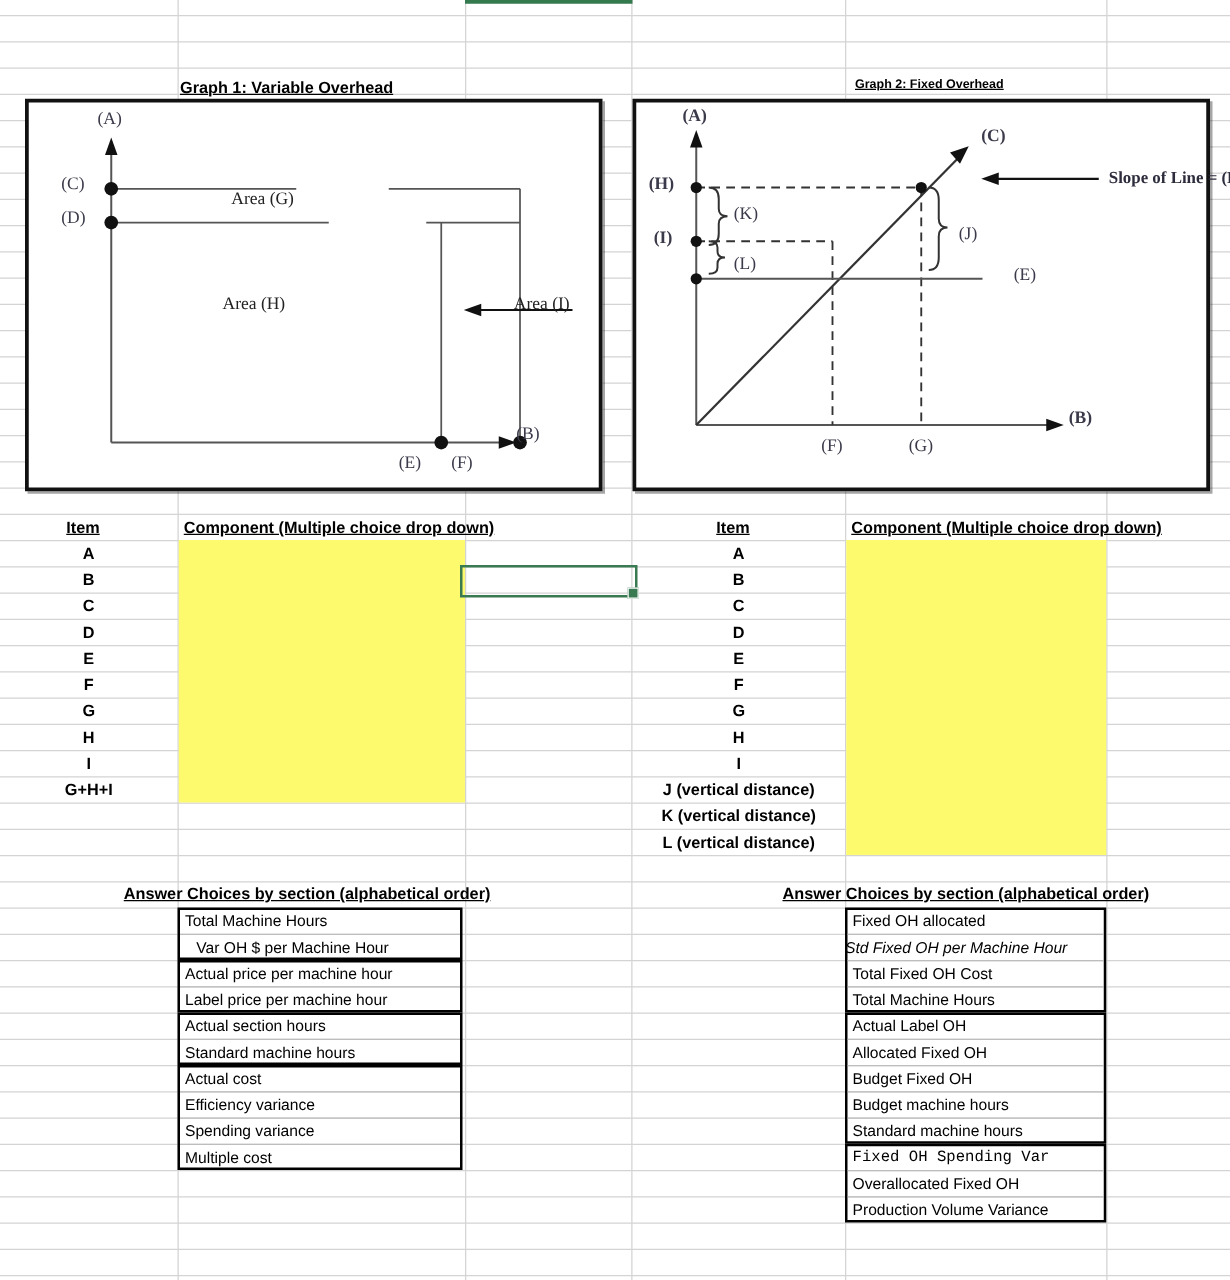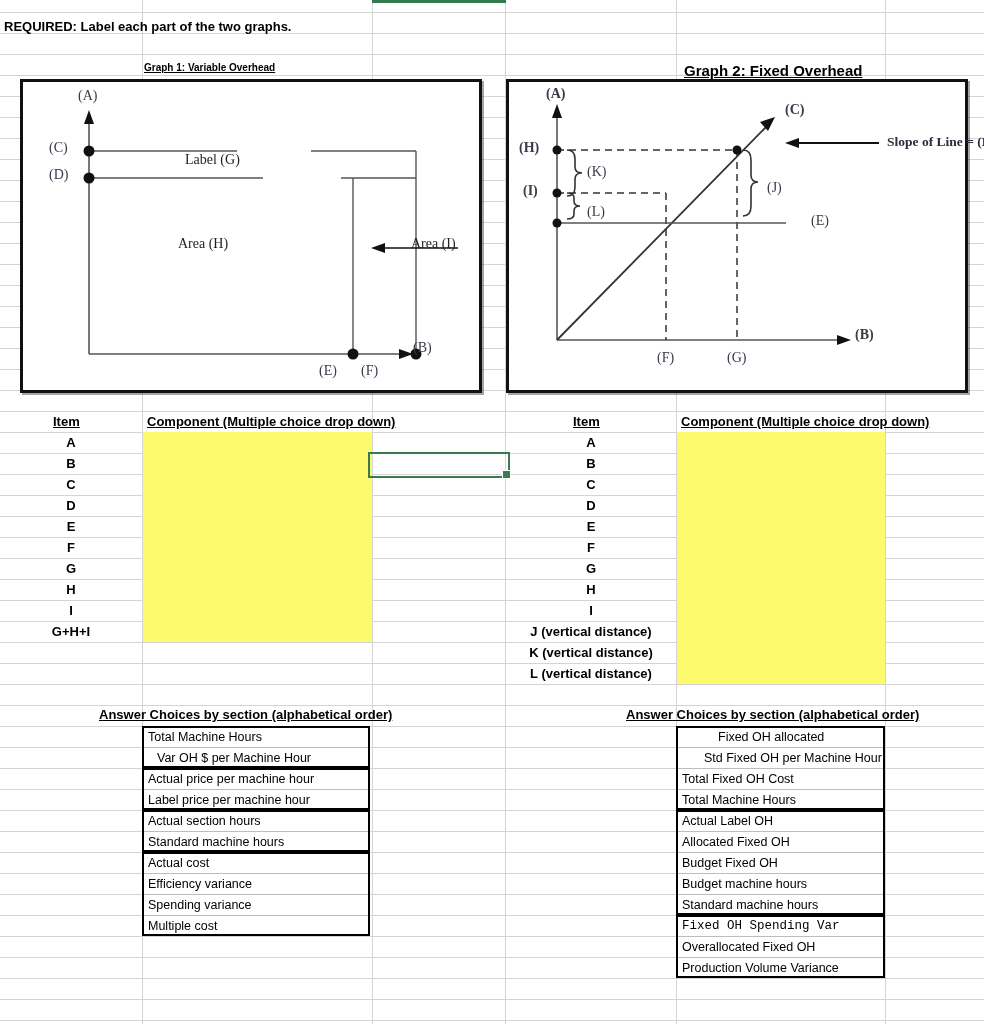--- a/index.html
+++ b/index.html
@@ -96,24 +96,23 @@
       <div class="grid-row" style="top: 1020px;"></div>
       <div class="grid-col" style="left: 142px;"></div>
       <div class="grid-col" style="left: 372px;"></div>
       <div class="grid-col" style="left: 505px;"></div>
       <div class="grid-col" style="left: 676px;"></div>
       <div class="grid-col" style="left: 885px;"></div>
     </div>
 
   <div class="green-colhdr" style="left:372px;top:0;width:134px;"></div>
 
-  <div class="cell-txt bold" style="left:4px;top:19px;font-size:13px;">REQUIRED: Label each part of the two graphs.</div>
-
-  <div class="cell-txt bold ul" style="left:144px;top:62px;font-size:10px;text-align:center;">Graph 1: Variable Overhead</div>
-  <div class="cell-txt bold ul" style="left:684px;top:62px;font-size:15px;">Graph 2: Fixed Overhead</div>
+
+  <div class="cell-txt bold ul" style="left:144px;top:62px;font-size:13px;text-align:center;">Graph 1: Variable Overhead</div>
+  <div class="cell-txt bold ul" style="left:684px;top:62px;font-size:10px;">Graph 2: Fixed Overhead</div>
 
   <div class="graph-box" style="left:20px;top:79px;width:456px;height:308px;">
     <svg class="gsvg" width="450" height="302" viewBox="0 0 450 302">
 
       <line x1="66" y1="38" x2="66" y2="272" stroke="#555" stroke-width="1.6"></line>
       <polygon points="66,28 61,42 71,42" fill="#111"></polygon>
 
       <line x1="66" y1="272" x2="380" y2="272" stroke="#555" stroke-width="1.6"></line>
       <polygon points="390,272 376,267 376,277" fill="#111"></polygon>
 
@@ -134,21 +133,21 @@
       <line x1="435" y1="166" x2="360" y2="166" stroke="#111" stroke-width="1.6"></line>
       <polygon points="348,166 362,161 362,171" fill="#111"></polygon>
     </svg>
 
     <div class="cell-txt" style="left:55px;top:6px;font-family:'Liberation Serif',serif;font-size:14px;color:#3a3a4a;">(A)</div>
     <div class="cell-txt" style="left:390px;top:258px;font-family:'Liberation Serif',serif;font-size:14px;color:#3a3a4a;">(B)</div>
     <div class="cell-txt" style="left:26px;top:58px;font-family:'Liberation Serif',serif;font-size:14px;color:#3a3a4a;">(C)</div>
     <div class="cell-txt" style="left:26px;top:85px;font-family:'Liberation Serif',serif;font-size:14px;color:#3a3a4a;">(D)</div>
     <div class="cell-txt" style="left:296px;top:281px;font-family:'Liberation Serif',serif;font-size:14px;color:#3a3a4a;">(E)</div>
     <div class="cell-txt" style="left:338px;top:281px;font-family:'Liberation Serif',serif;font-size:14px;color:#3a3a4a;">(F)</div>
-    <div class="cell-txt" style="left:162px;top:70px;font-family:'Liberation Serif',serif;font-size:14px;color:#222;">Label (G)</div>
+    <div class="cell-txt" style="left:162px;top:70px;font-family:'Liberation Serif',serif;font-size:14px;color:#222;">Area (G)</div>
     <div class="cell-txt" style="left:155px;top:154px;font-family:'Liberation Serif',serif;font-size:14px;color:#222;">Area (H)</div>
     <div class="cell-txt" style="left:388px;top:154px;font-family:'Liberation Serif',serif;font-size:14px;color:#222;">Area (I)</div>
   </div>
 
   <div class="graph-box" style="left:506px;top:79px;width:456px;height:308px;">
     <svg class="gsvg" width="450" height="302" viewBox="0 0 450 302">
 
       <line x1="48" y1="32" x2="48" y2="258" stroke="#555" stroke-width="1.6"></line>
       <polygon points="48,22 43,36 53,36" fill="#111"></polygon>
 
@@ -276,23 +275,23 @@
       <div class="anstxt" style="left: 148px; top: 856px;">Actual cost</div>
       <div class="ansline" style="left: 144px; top: 873px; width: 224px;"></div>
       <div class="anstxt" style="left: 148px; top: 877px;">Efficiency variance</div>
       <div class="ansline" style="left: 144px; top: 894px; width: 224px;"></div>
       <div class="anstxt" style="left: 148px; top: 898px;">Spending variance</div>
       <div class="ansline" style="left: 144px; top: 915px; width: 224px;"></div>
       <div class="anstxt" style="left: 148px; top: 919px;">Multiple cost</div>
     </div>
   <div id="right-answers">
       <div class="ansgroup" style="left: 676px; top: 726px; width: 209px; height: 84px;"></div>
-      <div class="anstxt" style="left: 682px; top: 730px; margin-left: 36px;">Fixed OH allocated</div>
+      <div class="anstxt" style="left: 682px; top: 730px;">Fixed OH allocated</div>
       <div class="ansline" style="left: 678px; top: 747px; width: 205px;"></div>
-      <div class="anstxt" style="left: 704px; top: 751px;">Std Fixed OH per Machine Hour</div>
+      <div class="anstxt" style="left: 676px; top: 751px; font-style: italic;">Std Fixed OH per Machine Hour</div>
       <div class="ansline" style="left: 678px; top: 768px; width: 205px;"></div>
       <div class="anstxt" style="left: 682px; top: 772px;">Total Fixed OH Cost</div>
       <div class="ansline" style="left: 678px; top: 789px; width: 205px;"></div>
       <div class="anstxt" style="left: 682px; top: 793px;">Total Machine Hours</div>
       <div class="ansgroup" style="left: 676px; top: 810px; width: 209px; height: 105px;"></div>
       <div class="anstxt" style="left: 682px; top: 814px;">Actual Label OH</div>
       <div class="ansline" style="left: 678px; top: 831px; width: 205px;"></div>
       <div class="anstxt" style="left: 682px; top: 835px;">Allocated Fixed OH</div>
       <div class="ansline" style="left: 678px; top: 852px; width: 205px;"></div>
       <div class="anstxt" style="left: 682px; top: 856px;">Budget Fixed OH</div>

